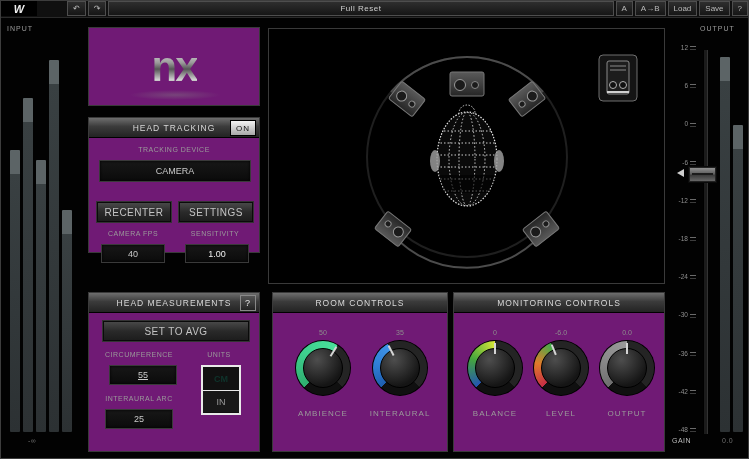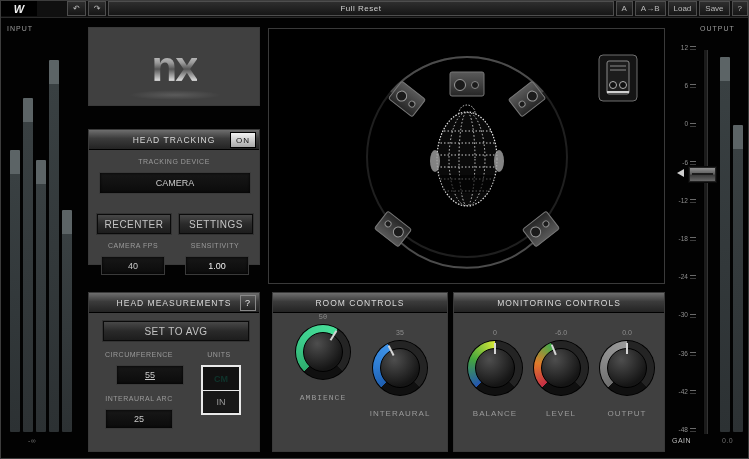--- a/index.html
+++ b/index.html
@@ -30,21 +30,21 @@
              height:2px;margin-left:2px;vertical-align:middle;}
   #fader-track{position:absolute;left:703px;top:50px;width:3px;height:384px;background:#1b1b1b;
                border-left:1px solid #000;border-right:1px solid #333;}
   #fader-handle{position:absolute;left:688px;top:166px;width:27px;height:15px;border:1px solid #0a0a0a;
                 background:linear-gradient(#9a9a9a,#5e5e5e 45%,#3c3c3c 55%,#6f6f6f);box-shadow:inset 0 0 0 1px #222;}
   #fader-handle:after{content:"";position:absolute;left:3px;right:3px;top:6px;height:2px;background:#1c1c1c;}
   #fader-arrow{position:absolute;left:677px;top:169px;width:0;height:0;border-top:4px solid transparent;
                border-bottom:4px solid transparent;border-right:7px solid #cfcfcf;}
 
   
-  .panel{position:absolute;background:#404040;border:1px solid #3a3a3a;box-sizing:border-box;}
+  .panel{position:absolute;background:#701a75;border:1px solid #3a3a3a;box-sizing:border-box;}
   .phead{position:relative;height:19px;background:linear-gradient(#6e6e6e,#3b3b3b 45%,#232323);
          border-bottom:1px solid #000;display:flex;align-items:center;justify-content:center;
          color:#d8d8d8;font-size:8.5px;letter-spacing:1px;}
   .btn{display:flex;align-items:center;justify-content:center;color:#c4c4c4;font-size:10px;letter-spacing:.5px;
        background:linear-gradient(#484848,#2a2a2a 50%,#1d1d1d);border:1px solid #0a0a0a;
        box-shadow:0 0 0 1px #333;}
   .field{display:flex;align-items:center;justify-content:center;color:#c9c9c9;font-size:9px;
          background:linear-gradient(#171717,#0b0b0b);border:1px solid #3a3a3a;box-shadow:inset 0 0 3px #000;}
   .sm-label{position:absolute;font-size:7px;color:#9a9a9a;letter-spacing:.5px;text-align:center;}
 
@@ -133,21 +133,21 @@
   <div class="tiny" style="left:672px;top:437px;color:#bdbdbd;">GAIN</div>
   <div class="tiny" style="left:722px;top:437px;">0.0</div>
 
   <div class="panel" style="left:88px;top:27px;width:172px;height:79px;">
     <div style="position:absolute;inset:0;display:flex;align-items:center;justify-content:center;">
       <span id="nx-logo-text">nx</span>
     </div>
     <div id="nx-shadow"></div>
   </div>
 
-  <div class="panel" style="left:88px;top:117px;width:172px;height:136px;margin-top:12px;">
+  <div class="panel" style="left:88px;top:117px;width:172px;height:136px;">
     <div class="phead">
       <span>HEAD TRACKING</span>
       <span class="chip-on">ON</span>
     </div>
     <div class="sm-label" style="left:0;right:0;top:28px;">TRACKING DEVICE</div>
     <div class="field" style="position:absolute;left:10px;top:42px;width:150px;height:20px;">CAMERA</div>
     <div class="btn" style="position:absolute;left:8px;top:84px;width:72px;height:18px;">RECENTER</div>
     <div class="btn" style="position:absolute;left:90px;top:84px;width:72px;height:18px;">SETTINGS</div>
     <div class="sm-label" style="left:8px;width:72px;top:112px;">CAMERA FPS</div>
     <div class="field" style="position:absolute;left:12px;top:126px;width:62px;height:17px;">40</div>
@@ -155,21 +155,21 @@
     <div class="field" style="position:absolute;left:96px;top:126px;width:62px;height:17px;color:#efefef;">1.00</div>
   </div>
 
   <div class="panel" style="left:88px;top:292px;width:172px;height:160px;">
     <div class="phead">
       <span>HEAD MEASUREMENTS</span>
       <span class="chip-help">?</span>
     </div>
     <div class="btn" style="position:absolute;left:14px;top:28px;width:144px;height:18px;">SET TO AVG</div>
     <div class="sm-label" style="left:2px;width:96px;top:58px;">CIRCUMFERENCE</div>
-    <div class="field" style="position:absolute;left:27px;top:72px;width:66px;height:18px;text-decoration:underline;">55</div>
+    <div class="field" style="position:absolute;left:20px;top:72px;width:66px;height:18px;text-decoration:underline;">55</div>
     <div class="sm-label" style="left:2px;width:96px;top:102px;">INTERAURAL ARC</div>
     <div class="field" style="position:absolute;left:16px;top:116px;width:66px;height:18px;">25</div>
     <div class="sm-label" style="left:104px;width:52px;top:58px;">UNITS</div>
     <div id="units-toggle">
       <div id="units-cm">CM</div>
       <div id="units-in">IN</div>
     </div>
   </div>
 
   <div class="rv">
@@ -242,21 +242,21 @@
         <circle cx="354" cy="56" r="3.5" fill="#101010" stroke="#b0b0b0"></circle>
         <line x1="338" y1="63" x2="360" y2="63" stroke="#d0d0d0" stroke-width="2"></line>
       </g>
     </svg>
   </div>
 
   <div class="panel" style="left:272px;top:292px;width:176px;height:160px;">
     <div class="phead">
       <span>ROOM CONTROLS</span>
     </div>
-    <div class="knob-unit" style="left:21px;top:20px;font-family:Liberation Mono, monospace;">
+    <div class="knob-unit" style="left:21px;top:36px;">
       <div class="kval">50</div>
       <div class="knob">
         <div class="kring" style="background: conic-gradient(from 225deg, rgb(47, 174, 111) 0deg, rgb(62, 207, 142) 83.7deg, rgb(73, 224, 154) 167.4deg, rgb(36, 36, 36) 167.4deg, rgb(36, 36, 36) 270deg, transparent 270deg, transparent 360deg);"></div>
           <div class="kinner"></div>
           <div class="krot" style="transform: rotate(392.4deg);">
             <div class="kptr"></div>
           </div>
       </div>
       <div class="klabel">AMBIENCE</div>
     </div>

